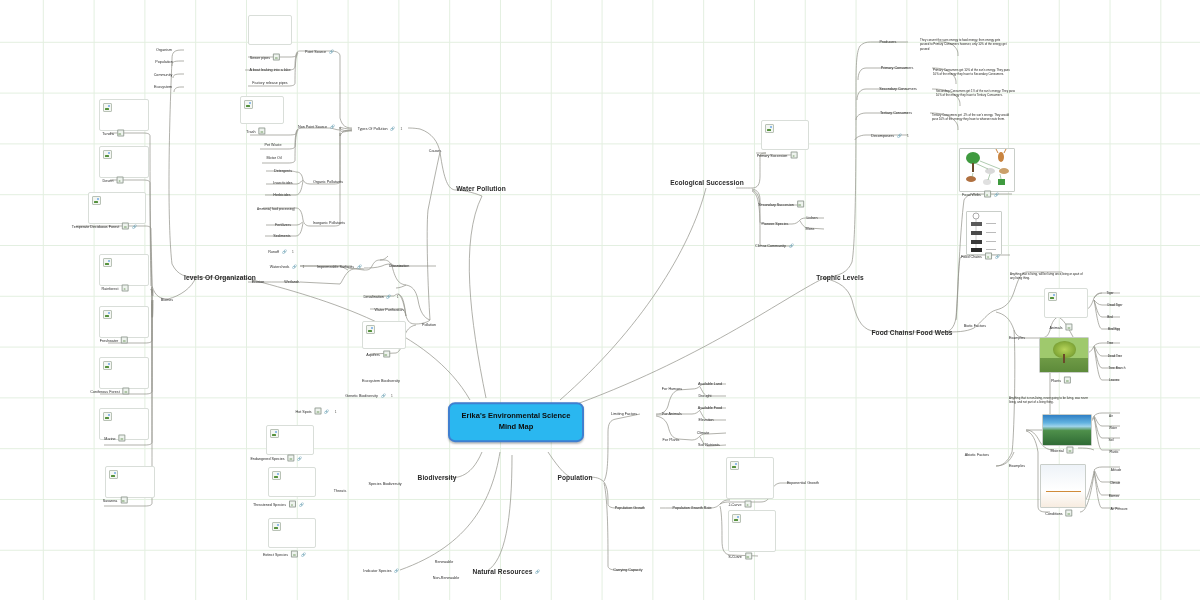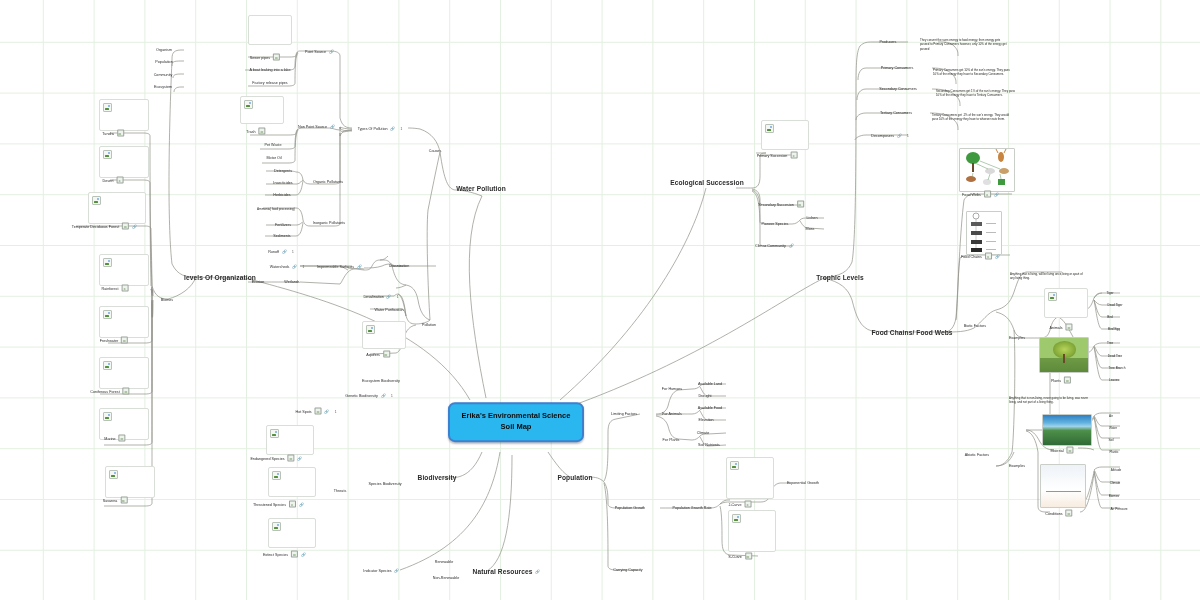--- a/index.html
+++ b/index.html
@@ -372,21 +372,21 @@
     <path d="M720 504 C 724 502, 726 502, 730 502 L 760 502"></path>
     <path d="M720 506 C 722 514, 722 528, 722 540"></path>
     <path d="M722 540 C 722 550, 724 554, 730 555 L 758 556"></path>
     <path d="M760 502 C 766 502, 768 500, 770 496"></path>
     <path d="M770 496 C 772 488, 774 484, 780 483 L 790 483"></path>
   </g>
 </svg>
 
 <div id="nodes">
 
-  <div class="central" style="left:516px;top:422px;">Erika's Environmental Science Soil Map</div>
+  <div class="central" style="left:516px;top:422px;">Erika's Environmental Science Mind Map</div>
 
   <div class="node t1" style="left:220px;top:277px;">
     <span class="lbl">levels Of Organization</span>
   </div>
 
   <div class="node t3" style="left:164px;top:50px;">
     <span class="lbl">Organism</span>
   </div>
   <div class="node t3" style="left:164px;top:62px;">
     <span class="lbl">Population</span>

